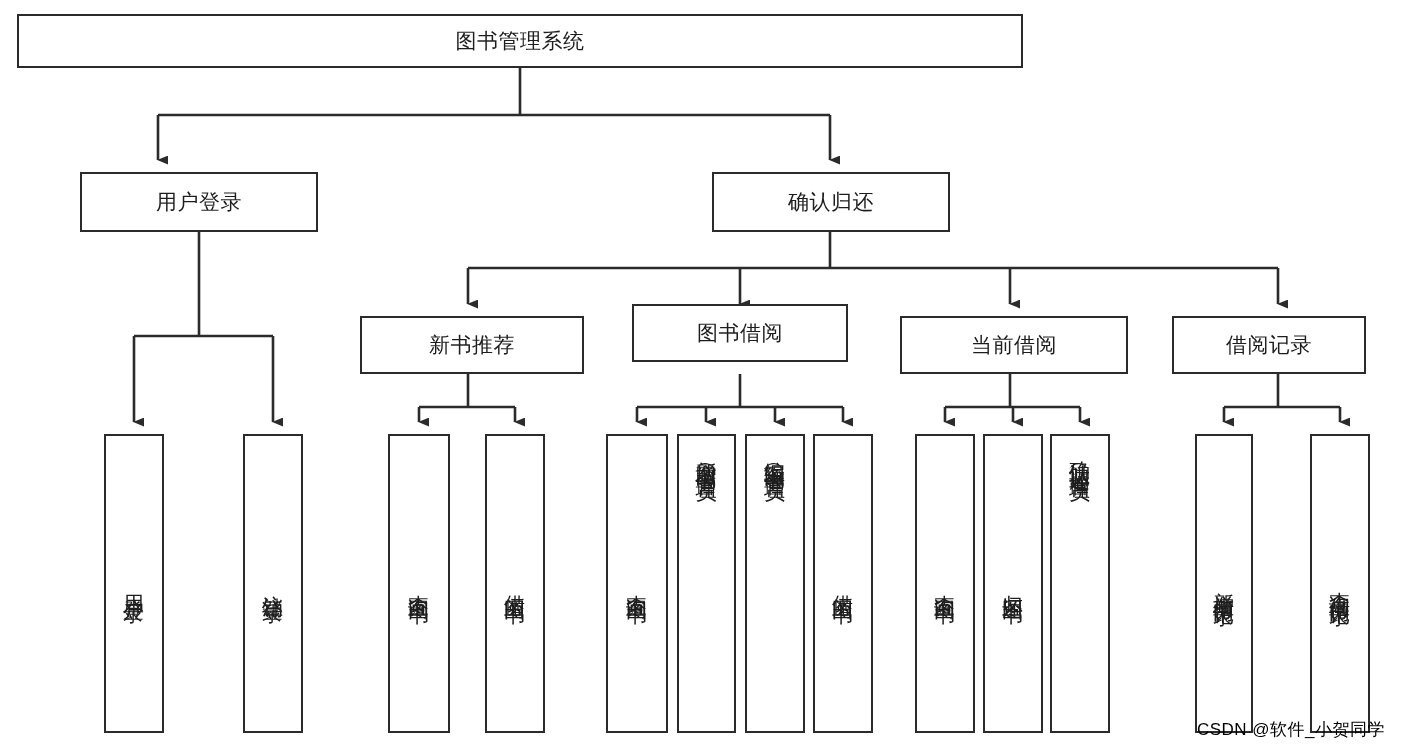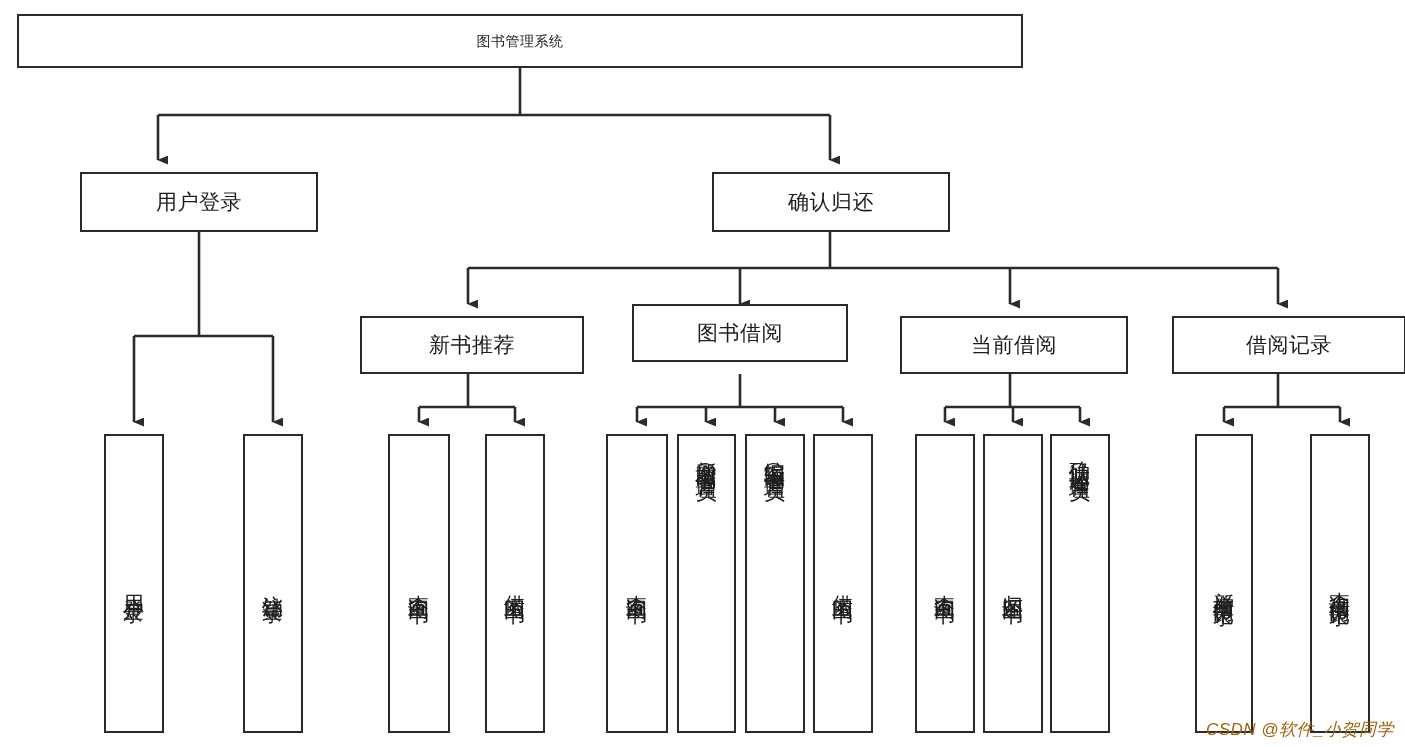--- a/index.html
+++ b/index.html
@@ -38,49 +38,48 @@
     display: block;
     text-align: center;
     line-height: 1.18;
     white-space: nowrap;
   }
   .node.horizontal .label {
     font-size: 21px;
     letter-spacing: 0.5px;
   }
   .node.root .label {
-    font-size: 14px;
+    font-size: 21px;
     letter-spacing: 0.5px;
   }
   .node.vertical {
     align-items: flex-start;
     padding-top: 8px;
   }
   .node.vertical .label {
     writing-mode: vertical-rl;
     text-orientation: upright;
     font-size: 21px;
     letter-spacing: 3px;
     line-height: 1;
     white-space: pre;
   }
   .node.vertical.mid {
     align-items: center;
     padding-top: 0;
   }
   #watermark {
     position: absolute;
-    right: 11px;
+    right: 20px;
     bottom: 6px;
     font-size: 17px;
-    color: #a16207;
+    color: #000000;
     letter-spacing: 0.5px;
     white-space: nowrap;
     pointer-events: none;
-    font-style: italic;
   }
 </style>
 </head>
 <body>
 
 <div id="diagram-root">
 
   <svg id="diagram-svg" viewBox="0 0 1405 747" xmlns="http://www.w3.org/2000/svg">
     <defs>
       <marker id="arrowhead" markerWidth="9" markerHeight="11" refX="4.5" refY="10.2" orient="auto" markerUnits="userSpaceOnUse">
@@ -145,21 +144,21 @@
 
   <div class="node horizontal" style="left:360px; top:316px; width:224px; height:58px;">
     <span class="label">新书推荐</span>
   </div>
   <div class="node horizontal" style="left:632px; top:304px; width:216px; height:58px;">
     <span class="label">图书借阅</span>
   </div>
   <div class="node horizontal" style="left:900px; top:316px; width:228px; height:58px;">
     <span class="label">当前借阅</span>
   </div>
-  <div class="node horizontal" style="left:1172px; top:316px; width:234px; height:58px;">
+  <div class="node horizontal" style="left:1172px; top:316px; width:194px; height:58px;">
     <span class="label">借阅记录</span>
   </div>
 
   <div class="node vertical mid" style="left:104px; top:434px; width:60px; height:299px;">
     <span class="label">用户登录</span>
   </div>
   <div class="node vertical mid" style="left:243px; top:434px; width:60px; height:299px;">
     <span class="label">注销登录</span>
   </div>
 

